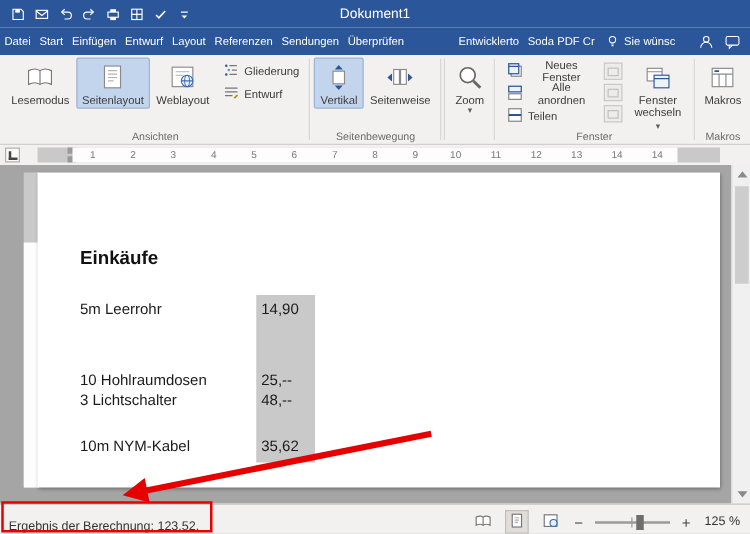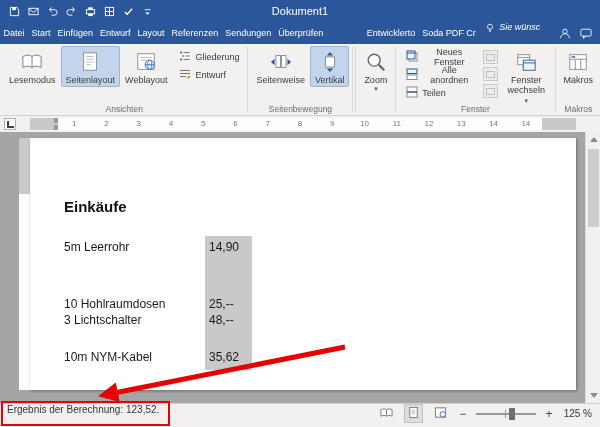--- a/index.html
+++ b/index.html
@@ -9,21 +9,21 @@
   
   .titlebar{position:absolute;top:0;left:0;right:0;height:22px;background:#2b579a;display:flex;align-items:center;text-align:center;}
   .qat{display:flex;align-items:center;gap:7px;padding-left:8px;}
   .qicon{width:12px;height:12px;display:inline-flex;align-items:center;justify-content:center;}
   .wtitle{position:absolute;left:50%;transform:translateX(-50%);font-size:11px;color:#fff;white-space:nowrap;}
 
   
   .tabrow{position:absolute;top:22px;left:0;right:0;height:22px;background:#2b579a;display:flex;align-items:stretch;color:#fff;font-size:9px;white-space:nowrap;overflow:hidden;}
   .tab{padding:0 3.5px;line-height:22px;cursor:default;}
   .tab.active{background:#f3f1f0;color:#2b579a;margin-top:44px;}
-  .tellme{display:flex;align-items:flex-start;gap:3px;padding:0 5px;font-style:italic;}
+  .tellme{display:flex;align-items:center;gap:3px;padding:0 5px;}
   .tabicons{display:flex;align-items:center;gap:9px;padding:0 8px;margin-left:auto;}
 
   
   .ribbon{position:absolute;top:44px;left:0;right:0;height:72px;background:#f3f1f0;border-bottom:1px solid #d2cfcd;display:flex;align-items:stretch;padding-left:2px;box-sizing:border-box;}
   .rgroup{position:relative;display:flex;align-items:flex-start;padding:2px 2px 13px 2px;}
   .rgroup-label{position:absolute;bottom:1px;left:0;right:0;text-align:center;font-size:8.5px;color:#6b6b6b;}
   .sep{width:1px;background:#dad7d4;margin:3px 1px;}
   .bigbtn{display:flex;flex-direction:column;align-items:center;padding:2px 4px 1px;border:1px solid transparent;border-radius:2px;font-size:9px;color:#3b3b3b;text-align:center;line-height:10px;}
   .bigbtn .ic{height:26px;display:flex;align-items:center;}
   .bigbtn.on{background:#c3d5ec;border-color:#9cb4d4;}
@@ -57,21 +57,21 @@
 
   
   .vscroll{position:absolute;right:0;top:0;width:15px;height:271px;background:#f0f0f0;border-left:1px solid #dcdcdc;box-sizing:border-box;}
   .varrow{position:absolute;left:0;width:15px;height:15px;display:flex;align-items:center;justify-content:center;}
   .varrow i{display:block;width:0;height:0;border-left:4px solid transparent;border-right:4px solid transparent;}
   .varrow.up{top:0;} .varrow.up i{border-bottom:5px solid #8a8a8a;}
   .varrow.down{bottom:0;} .varrow.down i{border-top:5px solid #8a8a8a;}
   .vthumb{position:absolute;left:2px;top:17px;width:11px;height:78px;background:#cdcdcd;}
 
   
-  .statusbar{position:absolute;left:0;right:0;bottom:0;height:24px;background:#f3f1f0;border-top:1px solid #d2cfcd;box-sizing:border-box;display:flex;align-items:flex-start;font-size:10px;color:#333;}
+  .statusbar{position:absolute;left:0;right:0;bottom:0;height:24px;background:#f3f1f0;border-top:1px solid #d2cfcd;box-sizing:border-box;display:flex;align-items:flex-end;font-size:10px;color:#333;}
   .status-result{padding-left:7px;white-space:nowrap;}
   .status-right{margin-left:auto;display:flex;align-items:center;gap:8px;padding-right:8px;}
   .viewbtn{width:17px;height:17px;display:flex;align-items:center;justify-content:center;border:1px solid transparent;}
   .viewbtn.on{background:#e0ddda;border-color:#c2bfbc;}
   .zoombtn{font-size:12px;color:#444;width:10px;text-align:center;line-height:10px;}
   .slider{position:relative;width:60px;height:14px;}
   .slider .track{position:absolute;left:0;right:0;top:6px;height:2px;background:#9a9a9a;}
   .slider .notch{position:absolute;left:29px;top:3px;width:1px;height:8px;background:#9a9a9a;}
   .slider .thumb{position:absolute;left:33px;top:1px;width:6px;height:12px;background:#6e6e6e;}
   .zoomlevel{min-width:30px;text-align:right;color:#333;}
@@ -228,40 +228,40 @@
               </svg></span>
           <span>Entwurf</span>
         </div>
       </div>
       <div class="rgroup-label">Ansichten</div>
     </div>
 
     <div class="sep"></div>
 
     <div class="rgroup">
+      <div class="bigbtn on">
+        <span class="ic">
+            <svg viewBox="0 0 24 24" width="22" height="22">
+              <path d="M12 1 l3.5 4 h-7 Z" fill="#2b579a"></path>
+              <rect x="7" y="6.5" width="10" height="11" fill="#fff" stroke="#8a8a8a"></rect>
+              <path d="M12 23 l-3.5 -4 h7 Z" fill="#2b579a"></path>
+            </svg>
+          </span>
+        <span>Vertikal</span>
+      </div>
       <div class="bigbtn">
         <span class="ic">
             <svg viewBox="0 0 24 24" width="22" height="22">
               <path d="M1 12 l4 -3.5 v7 Z" fill="#2b579a"></path>
               <rect x="6.5" y="5" width="5" height="13" fill="#fff" stroke="#8a8a8a"></rect>
               <rect x="12.5" y="5" width="5" height="13" fill="#fff" stroke="#8a8a8a"></rect>
               <path d="M23 12 l-4 -3.5 v7 Z" fill="#2b579a"></path>
             </svg>
           </span>
         <span>Seitenweise</span>
-      </div>
-      <div class="bigbtn on">
-        <span class="ic">
-            <svg viewBox="0 0 24 24" width="22" height="22">
-              <path d="M12 1 l3.5 4 h-7 Z" fill="#2b579a"></path>
-              <rect x="7" y="6.5" width="10" height="11" fill="#fff" stroke="#8a8a8a"></rect>
-              <path d="M12 23 l-3.5 -4 h7 Z" fill="#2b579a"></path>
-            </svg>
-          </span>
-        <span>Vertikal</span>
       </div>
       <div class="rgroup-label">Seitenbewegung</div>
     </div>
 
     <div class="sep"></div>
 
 
     <div class="sep"></div>
 
     <div class="rgroup">

